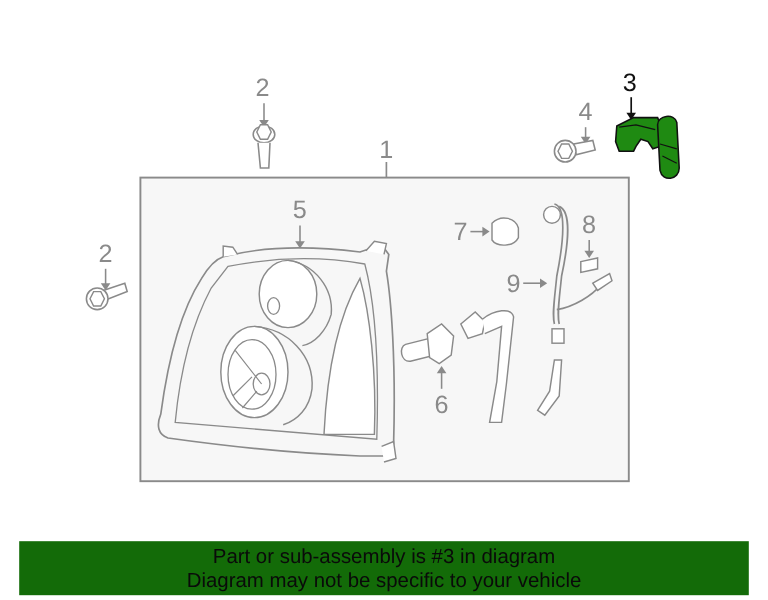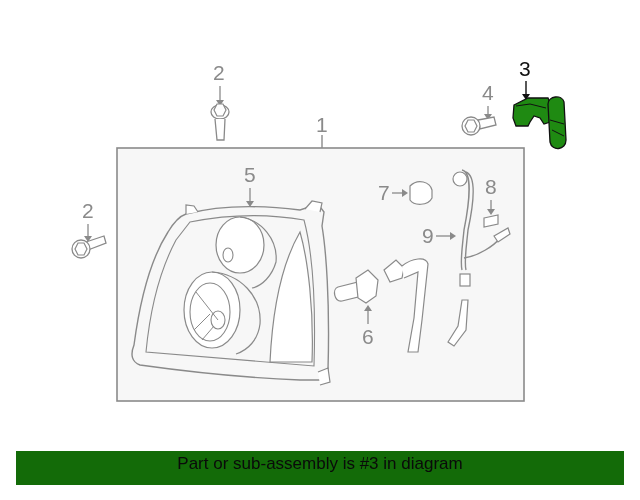--- a/index.html
+++ b/index.html
@@ -1,21 +1,21 @@
 <!DOCTYPE html>
 <html><head>
   <meta charset="utf-8">
   <style>
     html, body { margin: 0; padding: 0; background: #ffffff; }
     body { width: 640px; height: 500px; position: relative; overflow: hidden; font-family: "Liberation Sans", sans-serif; }
     #diagram { position: absolute; left: 0; top: 0; width: 640px; height: 450px; }
     .callout { font-family: "Liberation Sans", sans-serif; font-size: 21px; fill: #8a8a8a; }
     .callout-hl { font-family: "Liberation Sans", sans-serif; font-size: 21px; fill: #111111; }
     .banner {
-      position: absolute; left: 16px; top: 451px; width: 608px; height: 34px;
+      position: absolute; left: 16px; top: 451px; width: 608px; height: 45px;
       background: #136b08; color: #0a0a0a; text-align: center;
       font-family: "Liberation Sans", sans-serif; font-size: 17px; line-height: 20px;
       box-sizing: border-box; padding-top: 3px;
     }
     .banner div { display: block; }
   </style>
 </head>
 <body>
 
 <svg id="diagram" viewBox="0 0 640 450" xmlns="http://www.w3.org/2000/svg">
@@ -125,13 +125,14 @@
     <path d="M466,172 C476,176 474,202 468,230 C466,250 464,262 466,270" fill="none" stroke="#8a8a8a" stroke-width="1.4"></path>
     <path d="M464,258 C478,256 494,246 500,238" fill="none" stroke="#8a8a8a" stroke-width="1.4"></path>
     <path d="M494,236 L508,228 L510,234 L498,242 Z" fill="#fff" stroke="#8a8a8a" stroke-width="1.2"></path>
     <rect x="460" y="274" width="10" height="12" fill="#fff" stroke="#8a8a8a" stroke-width="1.2"></rect>
     <path d="M462,300 L468,300 L466,330 L454,346 L448,342 L458,326 Z" fill="#fff" stroke="#8a8a8a" stroke-width="1.2"></path>
   </g>
 </svg>
 
 <div class="banner">
   <div>Part or sub-assembly is #3 in diagram</div>
+  <div>Diagram may not be specific to your vehicle</div>
 </div>
 
 </body></html>

